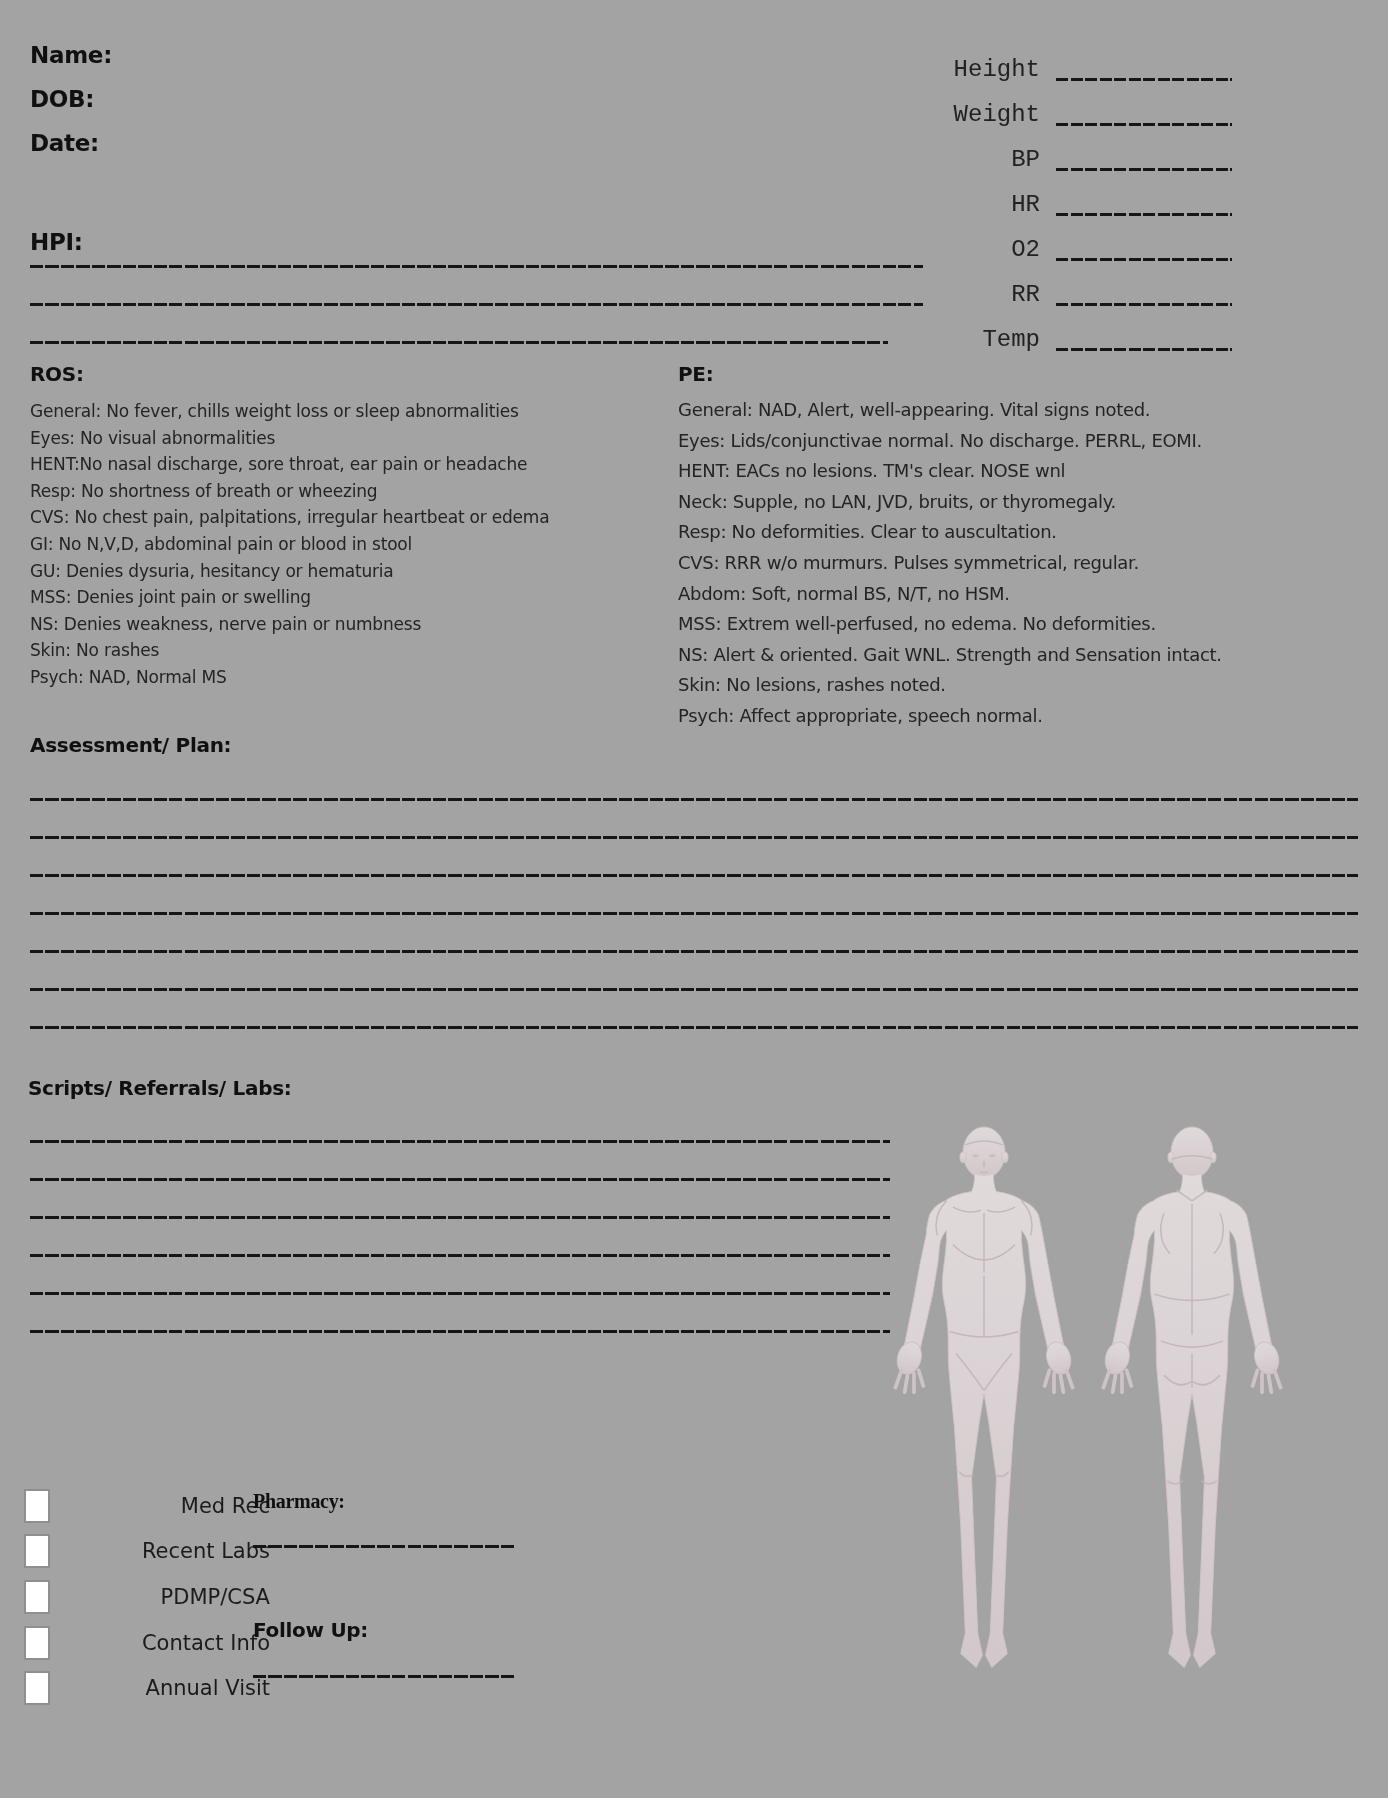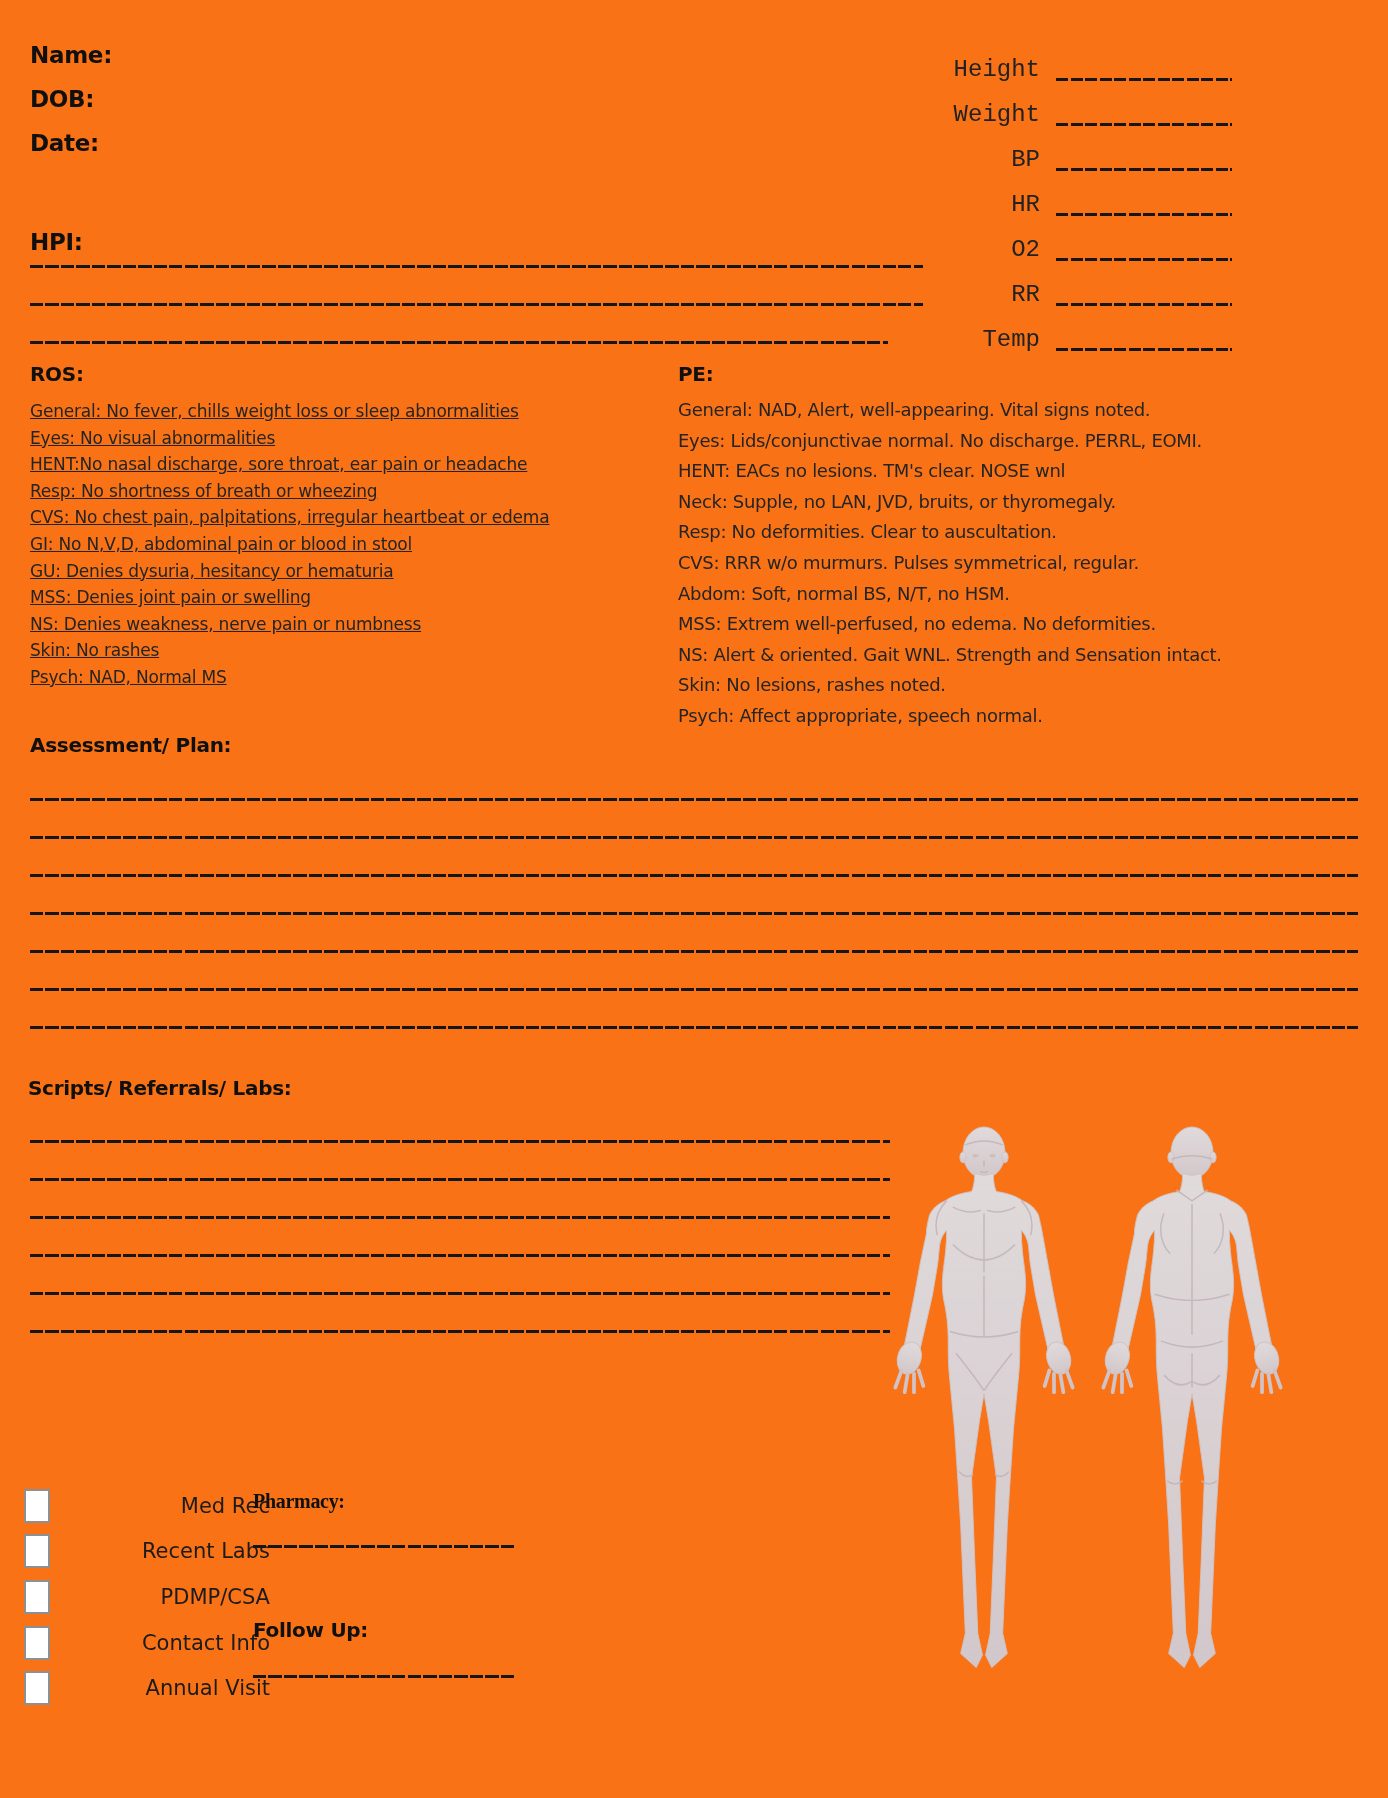--- a/index.html
+++ b/index.html
@@ -1,37 +1,37 @@
 <!DOCTYPE html>
 <html><head>
 <meta charset="utf-8">
 <style>
   html,body{margin:0;padding:0;background:#fff;}
-  #page{position:relative;width:1388px;height:1798px;background:#f97316;overflow:hidden;
+  #page{position:relative;width:1388px;height:1798px;background:#a3a3a3;overflow:hidden;
         font-family:"DejaVu Sans",sans-serif;color:#1d1d1d;}
   .abs{position:absolute;}
   .h{font-weight:700;color:#101010;letter-spacing:-0.3px;}
   .h23{font-size:23px;}
   .h22{font-size:20px;}
   .h20{font-size:20px;}
   
   .uline{height:3px;background-image:repeating-linear-gradient(90deg,#161616 0,#161616 13px,rgba(0,0,0,0) 13px,rgba(0,0,0,0) 15.5px);}
   
   #hpi-lines .uline{width:893px;margin-bottom:35px;}
   #hpi-lines .uline:nth-child(3){width:858px;}
   
   #vitals{left:0;top:47px;width:1388px;}
   .vrow{position:relative;height:44.9px;}
   .vlabel{position:absolute;right:348px;top:50%;transform:translateY(-50%);
           font-family:Liberation Mono, monospace;font-size:24px;color:#222;}
   .vline{position:absolute;left:1056px;top:calc(50% + 9px);width:176px;height:3px;
          background-image:repeating-linear-gradient(90deg,#161616 0,#161616 12px,rgba(0,0,0,0) 12px,rgba(0,0,0,0) 14.5px);}
   
   #ros-list{left:30px;top:398px;width:645px;}
-  #ros-list .txt{font-size:17px;line-height:26.6px;white-space:nowrap;color:#242424;letter-spacing:-0.2px;text-decoration:underline;}
+  #ros-list .txt{font-size:17px;line-height:26.6px;white-space:nowrap;color:#242424;letter-spacing:-0.2px;}
   #pe-list{left:678px;top:395px;width:705px;}
   #pe-list .txt{font-size:18px;line-height:30.6px;white-space:nowrap;color:#242424;letter-spacing:-0.3px;}
   
   #assessment-lines .uline{width:1328px;margin-bottom:35px;}
   #scripts-lines .uline{width:860px;margin-bottom:35px;}
   
   #checklist{left:24px;top:1483px;}
   .crow{display:flex;align-items:center;height:45.6px;}
   .cbox{width:26px;height:34px;border:2px solid #8f8f8f;background:#fff;box-sizing:border-box;flex:0 0 auto;}
   .clabel{display:block;width:200px;margin-left:20px;text-align:right;font-size:21px;color:#1b1b1b;}

